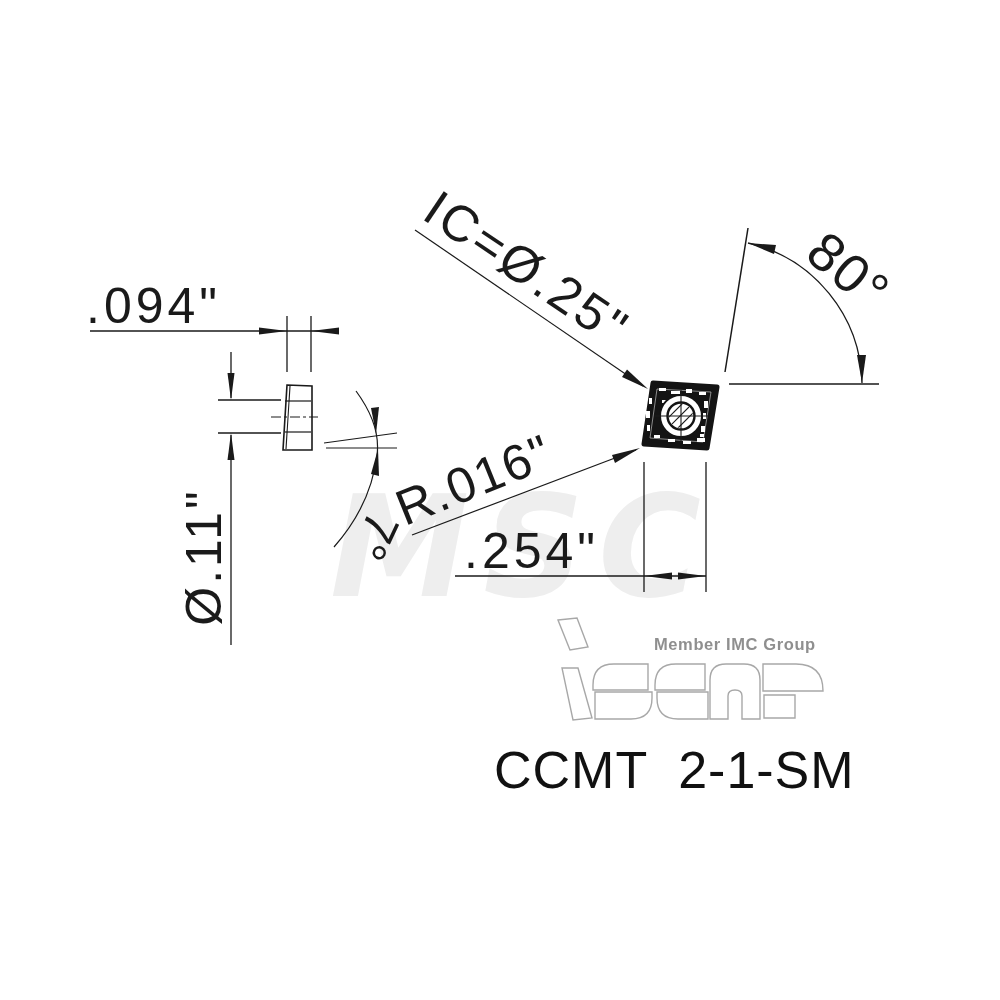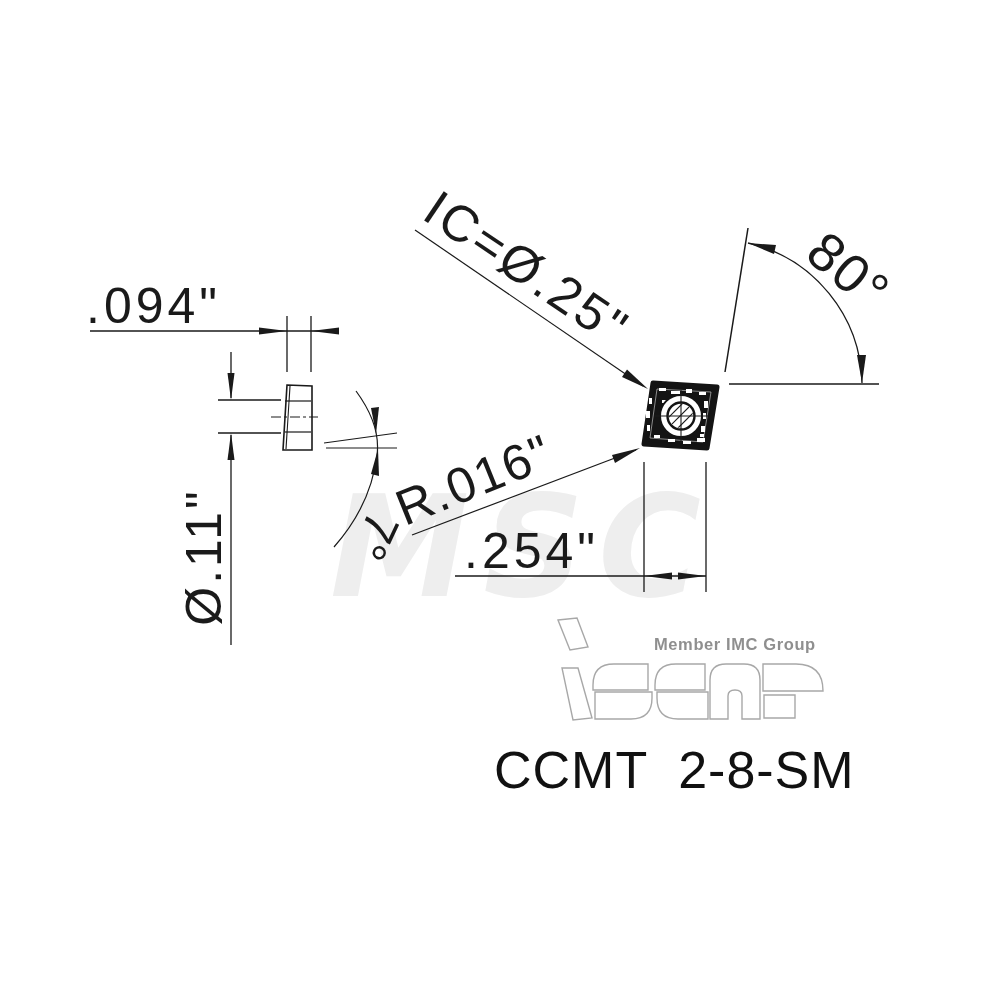--- a/index.html
+++ b/index.html
@@ -147,15 +147,15 @@
       <path d="M110,75 L110,70 Q110,49 131,49 L160,49 L160,75 Z"></path>
       <path d="M163,77 L163,104 L133,104 Q112,104 112,83 L112,77 Z"></path>
       <path d="M165,104 L165,65 Q165,49 181,49 L199,49 Q215,49 215,65 L215,104 L197,104 L197,81 Q197,75 190,75 Q183,75 183,81 L183,104 Z"></path>
       <path d="M218,76 L218,49 L251,49 Q278,49 278,76 Z"></path>
       <path d="M219,80 L250,80 L250,103 L219,103 Z"></path>
     </g>
   </svg>
 
   <div class="tagline" style="left:654px;top:635px;font-size:16.5px;letter-spacing:0.6px;color:#8f8f8f;font-weight:bold;">Member IMC Group</div>
 
-  <div class="part" style="left:494px;top:740px;font-size:52px;letter-spacing:1px;white-space:pre;">CCMT  2-8-SM</div>
+  <div class="part" style="left:494px;top:740px;font-size:52px;letter-spacing:1px;white-space:pre;">CCMT  2-1-SM</div>
 
 </div>
 
 </body></html>

